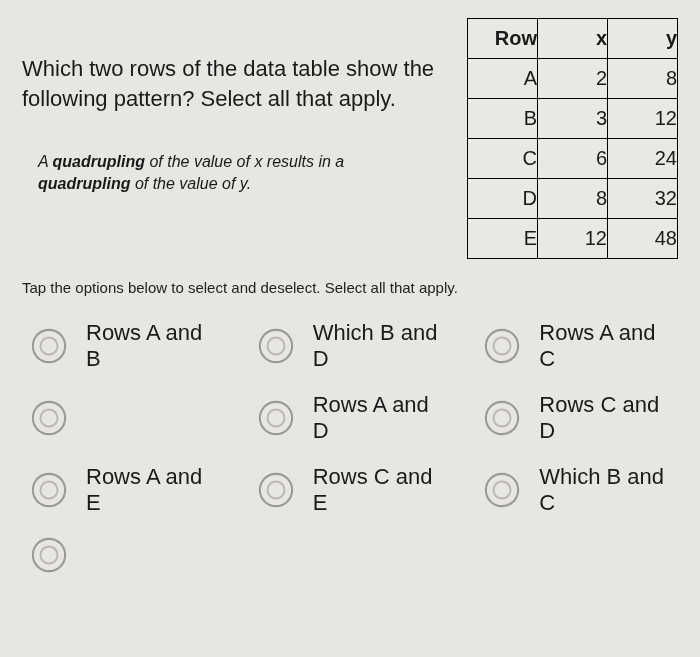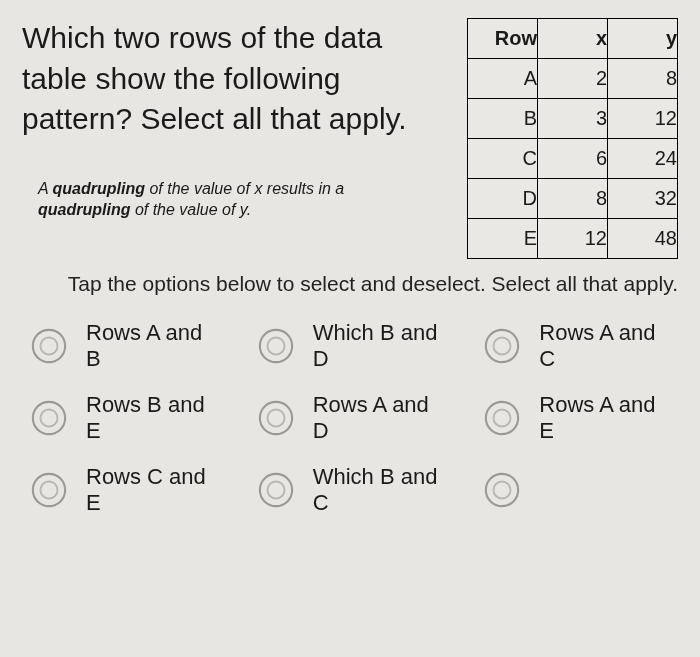--- a/index.html
+++ b/index.html
@@ -14,23 +14,24 @@
     }
     .top-section {
       display: flex;
       gap: 28px;
       align-items: flex-start;
     }
     .left-col {
       flex: 1;
     }
     .question-text {
-      font-size: 30px;
+      font-size: 22px;
       line-height: 1.35;
       margin-bottom: 38px;
+      margin-top: 36px;
     }
     .pattern-text {
       font-size: 16px;
       font-style: italic;
       line-height: 1.35;
       padding-left: 16px;
     }
     .data-table {
       border-collapse: collapse;
       background: #eae8e4;
@@ -40,23 +41,23 @@
       padding: 8px 0;
       text-align: right;
       font-size: 20px;
       width: 70px;
       height: 40px;
     }
     .data-table th {
       font-weight: bold;
     }
     .instruction {
-      text-align: right;
-      font-size: 21px;
-      margin: 13px 0 24px 0;
+      text-align: left;
+      font-size: 15px;
+      margin: 20px 0 24px 0;
       color: #222;
     }
     .options-grid {
       display: grid;
       grid-template-columns: 1fr 1fr 1fr;
       column-gap: 40px;
       row-gap: 20px;
       padding: 0 8px;
     }
     .option {
@@ -151,34 +152,40 @@
       <circle class="radio-outer" cx="20" cy="20" r="17"></circle>
       <circle class="radio-inner" cx="20" cy="20" r="9"></circle>
     </svg>
     <span class="option-label">Rows A and C</span>
   </div>
     <div class="option">
     <svg class="radio" viewBox="0 0 40 40">
       <circle class="radio-outer" cx="20" cy="20" r="17"></circle>
       <circle class="radio-inner" cx="20" cy="20" r="9"></circle>
     </svg>
-    <span class="option-label">Rows B and E</span>
   </div>
     <div class="option">
     <svg class="radio" viewBox="0 0 40 40">
       <circle class="radio-outer" cx="20" cy="20" r="17"></circle>
       <circle class="radio-inner" cx="20" cy="20" r="9"></circle>
     </svg>
     <span class="option-label">Rows A and D</span>
   </div>
     <div class="option">
     <svg class="radio" viewBox="0 0 40 40">
       <circle class="radio-outer" cx="20" cy="20" r="17"></circle>
       <circle class="radio-inner" cx="20" cy="20" r="9"></circle>
     </svg>
+    <span class="option-label">Rows C and D</span>
+  </div>
+    <div class="option">
+    <svg class="radio" viewBox="0 0 40 40">
+      <circle class="radio-outer" cx="20" cy="20" r="17"></circle>
+      <circle class="radio-inner" cx="20" cy="20" r="9"></circle>
+    </svg>
     <span class="option-label">Rows A and E</span>
   </div>
     <div class="option">
     <svg class="radio" viewBox="0 0 40 40">
       <circle class="radio-outer" cx="20" cy="20" r="17"></circle>
       <circle class="radio-inner" cx="20" cy="20" r="9"></circle>
     </svg>
     <span class="option-label">Rows C and E</span>
   </div>
     <div class="option">

